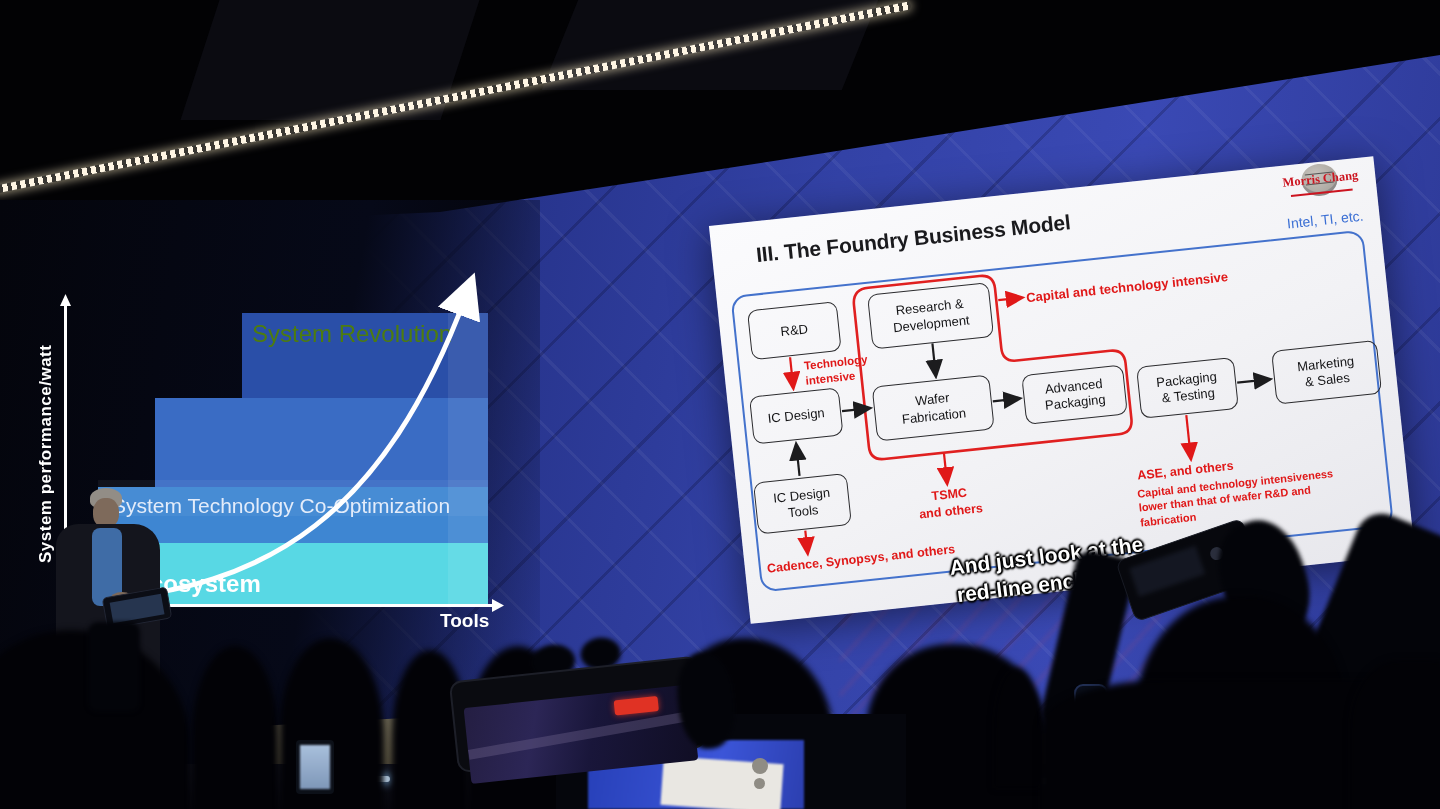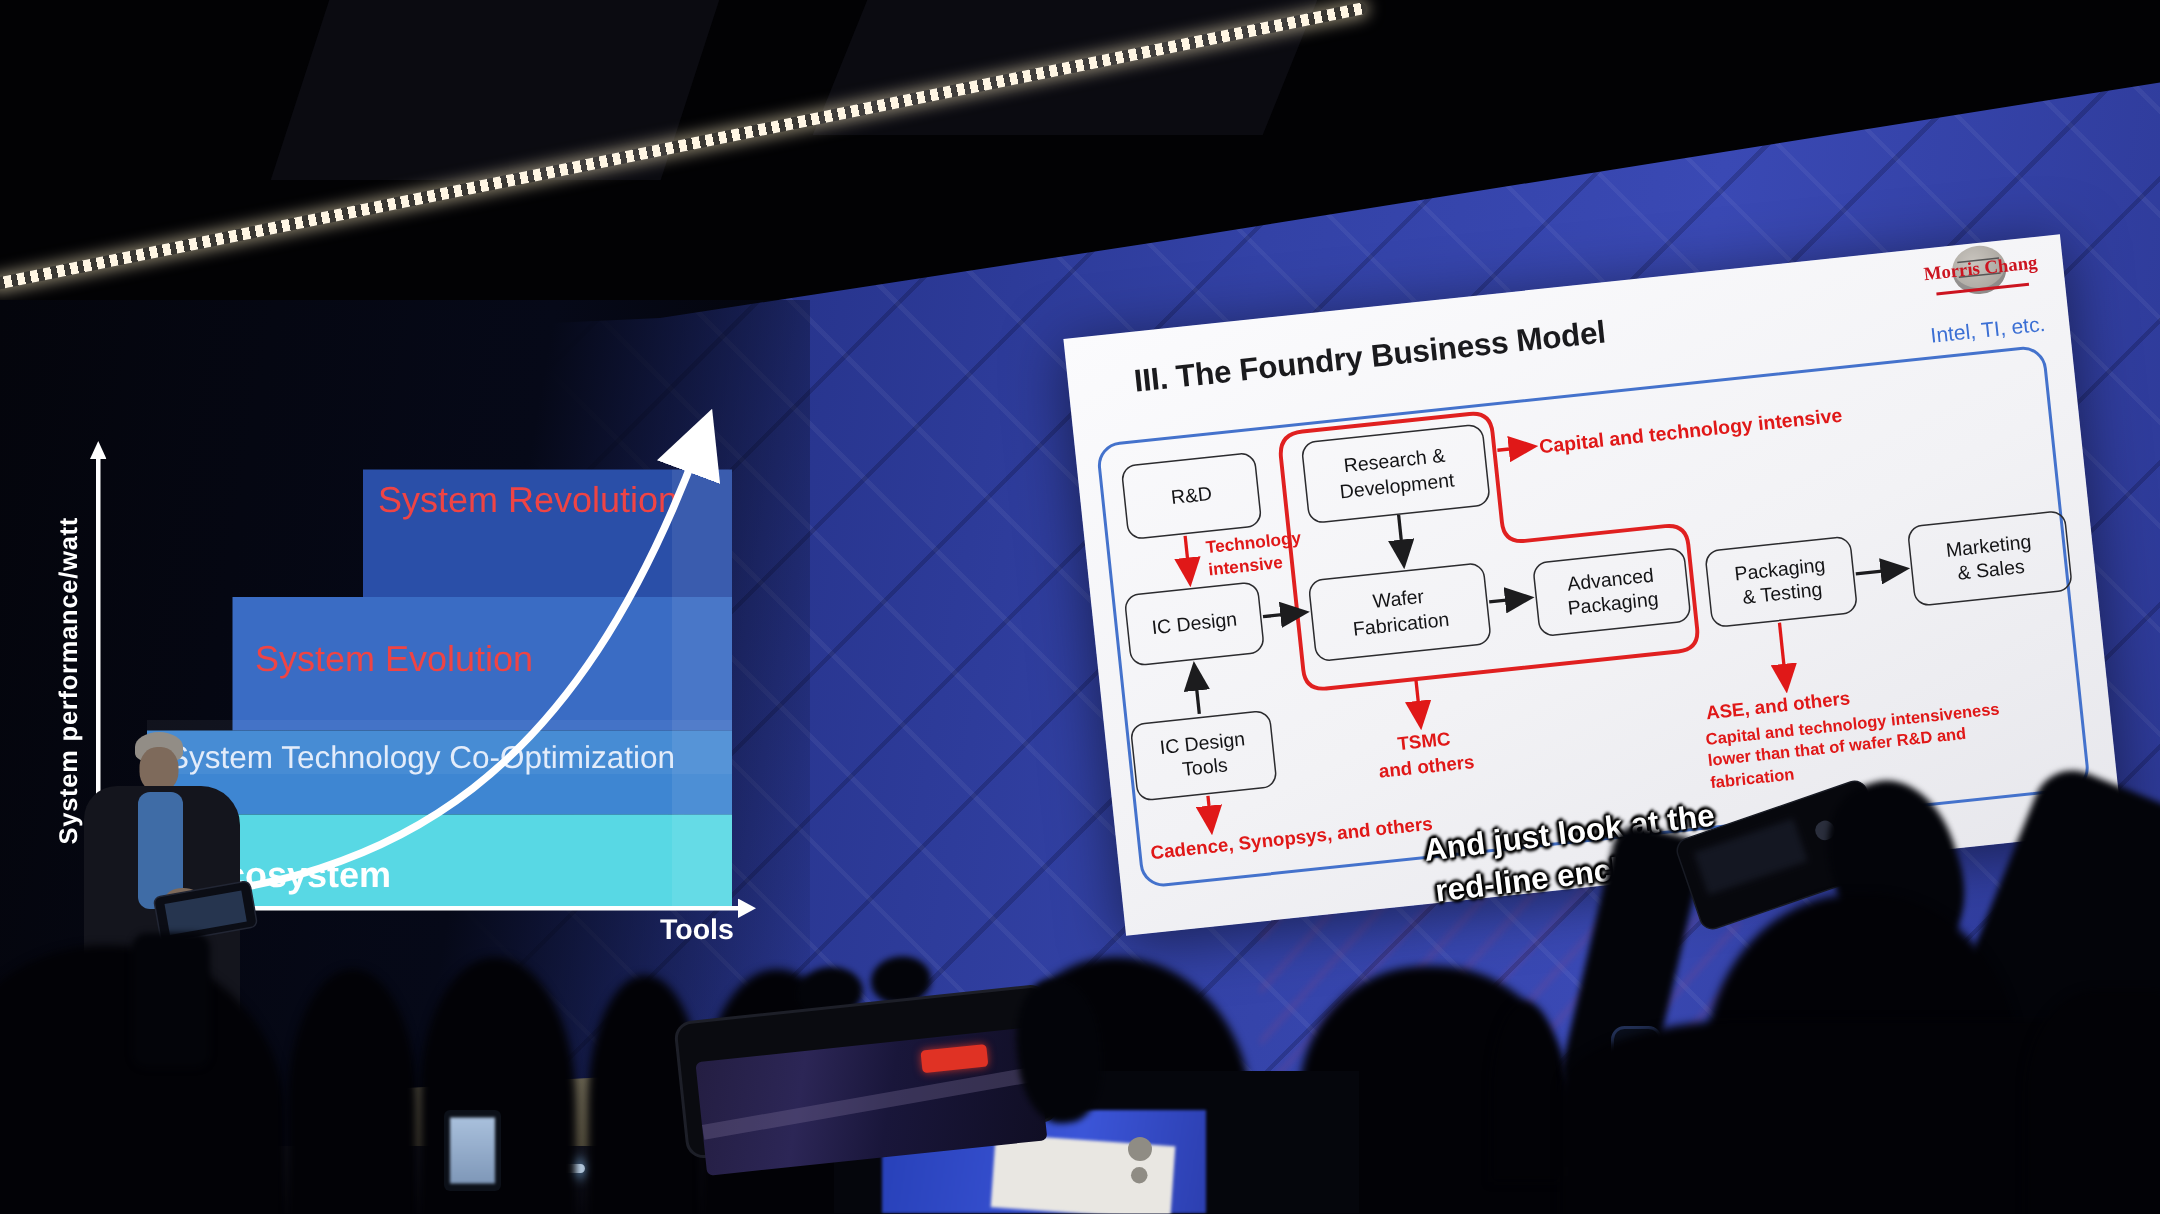--- a/index.html
+++ b/index.html
@@ -40,21 +40,21 @@
   #floorR { left:988px; top:712px; width:452px; height:88px;
     clip-path:polygon(0 28%,100% 0,100% 100%,0 100%); }
   #stagefront { left:0; top:764px; width:1440px; height:45px;
     background:linear-gradient(#14151f,#07070d); }
   .led { position:absolute; height:6px; border-radius:3px; background:#cfe8ff;
     box-shadow:0 0 9px 2px rgba(140,200,255,.8); }
 
   
   #chart { left:40px; top:268px; width:470px; height:370px; }
   .band { position:absolute; }
-  .bandlabel { position:absolute; color:#ef4444; white-space:nowrap; }
+  .bandlabel { position:absolute; color:#4d7c0f; white-space:nowrap; }
   #chart .seamV { position:absolute; left:408px; top:45px; width:40px; height:291px;
     background:rgba(255,255,255,.08); }
   #chart .seamH { position:absolute; left:58px; top:212px; width:390px; height:36px;
     background:rgba(255,255,255,.05); }
   .axis { position:absolute; background:#fff; }
   #ylabel { position:absolute; left:-4px; top:36px; height:300px; width:26px;
     writing-mode:vertical-rl; transform:rotate(180deg);
     color:#fff; font-weight:bold; font-size:17px; letter-spacing:.5px; text-align:center; }
   #xlabel { position:absolute; left:400px; top:342px; color:#fff; font-weight:bold; font-size:19px; }
 
@@ -158,21 +158,20 @@
 
   <div class="abs" id="chart">
     <div class="band" style="left:202px;top:45px;width:246px;height:85px;background:#2a4fa8;"></div>
     <div class="band" style="left:115px;top:130px;width:333px;height:89px;background:#3a6cc4;"></div>
     <div class="band" style="left:58px;top:219px;width:390px;height:56px;background:#3e86d2;"></div>
     <div class="band" style="left:22px;top:275px;width:426px;height:61px;background:#58d8e4;"></div>
     <div class="seamV"></div>
     <div class="seamH"></div>
 
     <div class="bandlabel" style="left:212px;top:52px;font-size:24px;">System Revolution</div>
-    <div class="bandlabel" style="left:130px;top:158px;font-size:24px;">System Evolution</div>
     <div class="bandlabel" style="left:72px;top:226px;font-size:21px;color:#e3ecfa;">System Technology Co-Optimization</div>
     <div class="bandlabel" style="left:94px;top:302px;font-size:24px;font-weight:bold;color:#fff;">Ecosystem</div>
 
     <svg width="470" height="370" style="position:absolute;left:0;top:0;">
       <defs>
         <marker id="aw" markerWidth="9" markerHeight="9" refX="4" refY="4.5" orient="auto">
           <path d="M0,0 L9,4.5 L0,9 z" fill="#fff"></path>
         </marker>
       </defs>
       <path d="M 50 332 C 230 322, 345 245, 426 28" fill="none" stroke="#ffffff" stroke-width="5" marker-end="url(#aw)"></path>

